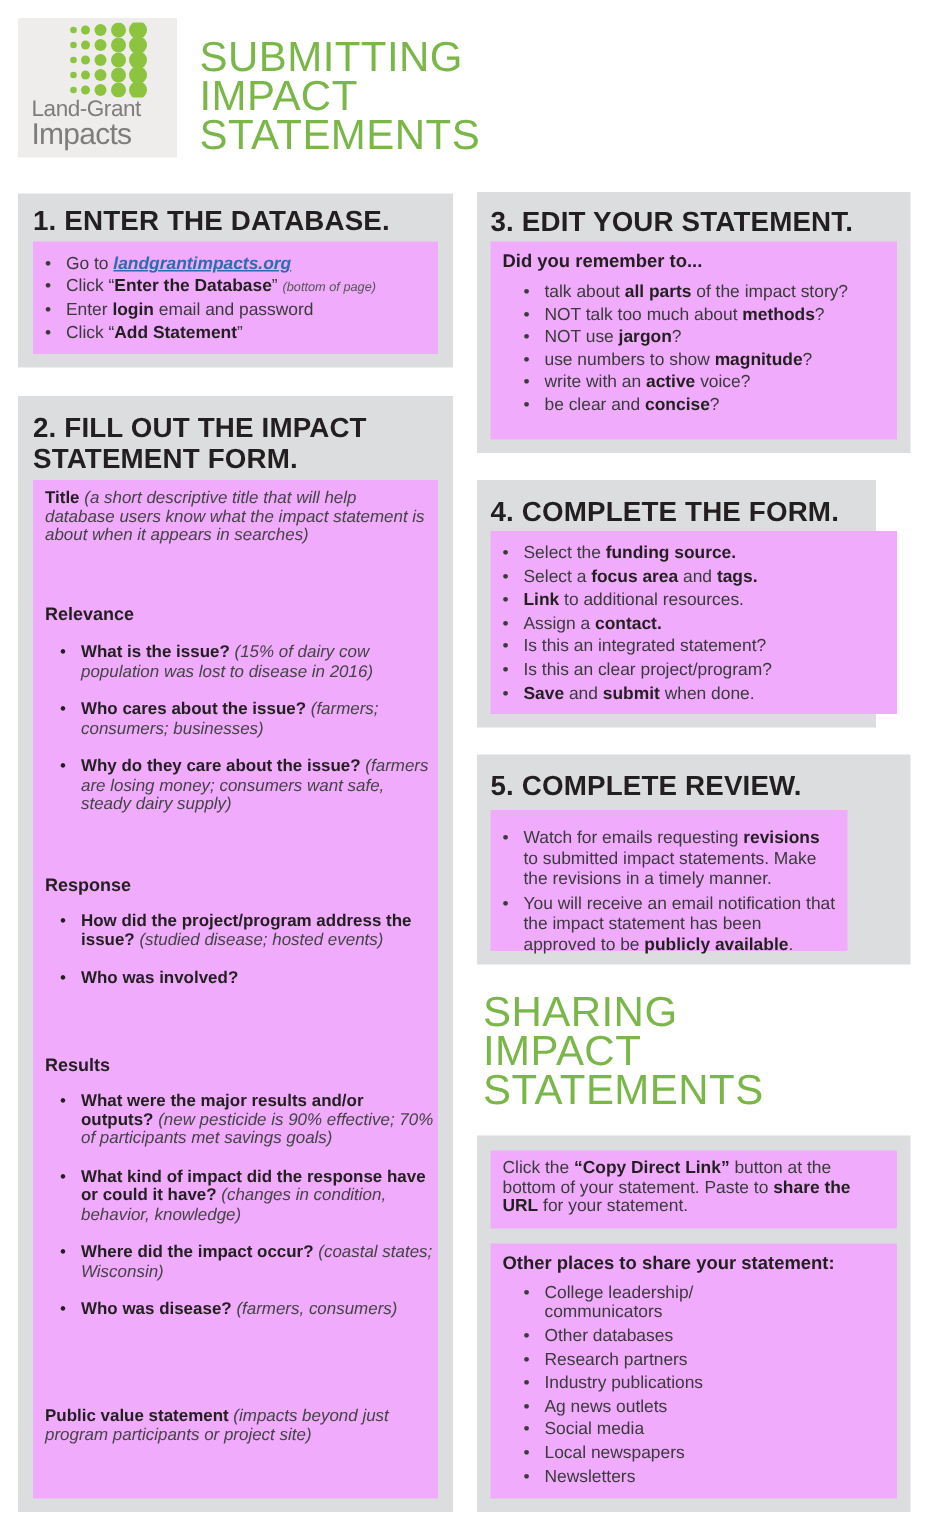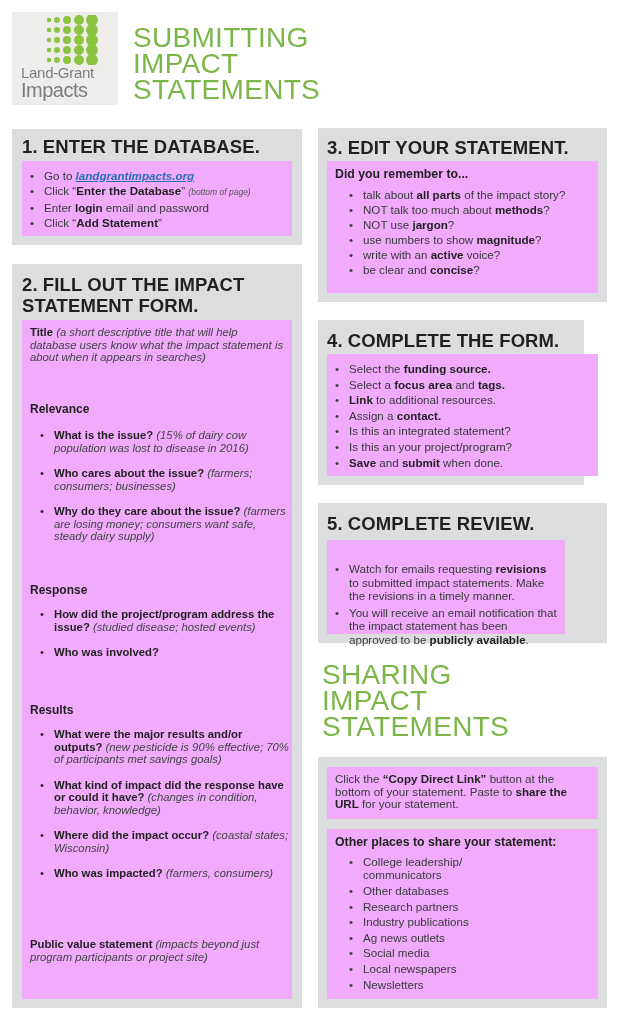--- a/index.html
+++ b/index.html
@@ -108,21 +108,21 @@
     <ul style="position:absolute; left:18px; top:288px; width:250px;">
       <li><span class="q">How did the project/program address the issue?</span> <span class="hint">(studied disease; hosted events)</span></li>
       <li style="margin-top:13px;"><span class="q">Who was involved?</span></li>
     </ul>
 
     <div class="section-head" style="position:absolute; left:8px; top:384px;">Results</div>
     <ul style="position:absolute; left:18px; top:408px; width:252px;">
       <li><span class="q">What were the major results and/or outputs?</span> <span class="hint">(new pesticide is 90% effective; 70% of participants met savings goals)</span></li>
       <li style="margin-top:13px;"><span class="q">What kind of impact did the response have or could it have?</span> <span class="hint">(changes in condition, behavior, knowledge)</span></li>
       <li style="margin-top:13px;"><span class="q">Where did the impact occur?</span> <span class="hint">(coastal states; Wisconsin)</span></li>
-      <li style="margin-top:13px;"><span class="q">Who was impacted?</span> <span class="hint">(farmers, consumers)</span></li>
+      <li style="margin-top:13px;"><span class="q">Who was disease?</span> <span class="hint">(farmers, consumers)</span></li>
     </ul>
 
     <div style="position:absolute; left:8px; top:618px; width:255px;">
       <b>Public value statement</b> <span class="hint">(impacts beyond just program participants or project site)</span>
     </div>
   </div>
 </div>
 
 <div class="abs box" style="left:318px; top:128px; width:289px; height:174px;">
   <h2 class="abs" style="left:9px; top:9px;">3. EDIT YOUR STATEMENT.</h2>
@@ -141,29 +141,29 @@
 
 <div class="abs box" style="left:318px; top:320px; width:266px; height:165px;">
   <h2 class="abs" style="left:9px; top:10px;">4. COMPLETE THE FORM.</h2>
   <div class="inner" style="left:9px; top:34px; width:271px; height:122px; padding:7px 8px;">
     <ul class="t" style="line-height:15.6px;">
       <li><span>Select the </span><b>funding source.</b></li>
       <li><span>Select a </span><b>focus area</b><span> and </span><b>tags.</b></li>
       <li><b>Link</b><span> to additional resources.</span></li>
       <li><span>Assign a </span><b>contact.</b></li>
       <li><span> Is this an integrated statement?</span></li>
-      <li><span>Is this an your project/program?</span></li>
+      <li><span>Is this an clear project/program?</span></li>
       <li><b>Save</b><span> and </span><b>submit</b><span> when done.</span></li>
     </ul>
   </div>
 </div>
 
 <div class="abs box" style="left:318px; top:503px; width:289px; height:140px;">
   <h2 class="abs" style="left:9px; top:10px;">5. COMPLETE REVIEW.</h2>
-  <div class="inner" style="left:9px; top:37px; width:238px; height:94px; padding:22px 8px;">
+  <div class="inner" style="left:9px; top:37px; width:238px; height:94px; padding:12px 8px;">
     <ul class="t" style="line-height:13.5px;">
       <li><span>Watch for emails requesting </span><b>revisions</b><span> to submitted impact statements. Make the revisions in a timely manner.</span></li>
       <li style="margin-top:3px;"><span>You will receive an email notification that the impact statement has been approved to be </span><b>publicly available</b><span>.</span></li>
     </ul>
   </div>
 </div>
 
 <div class="abs big-title" style="left:322px; top:662px;">
   <div>SHARING</div>
   <div>IMPACT</div>

